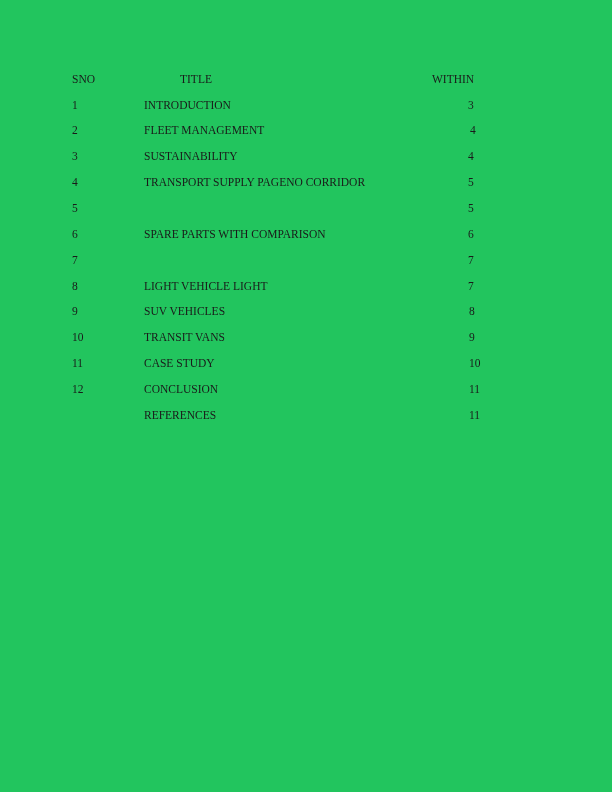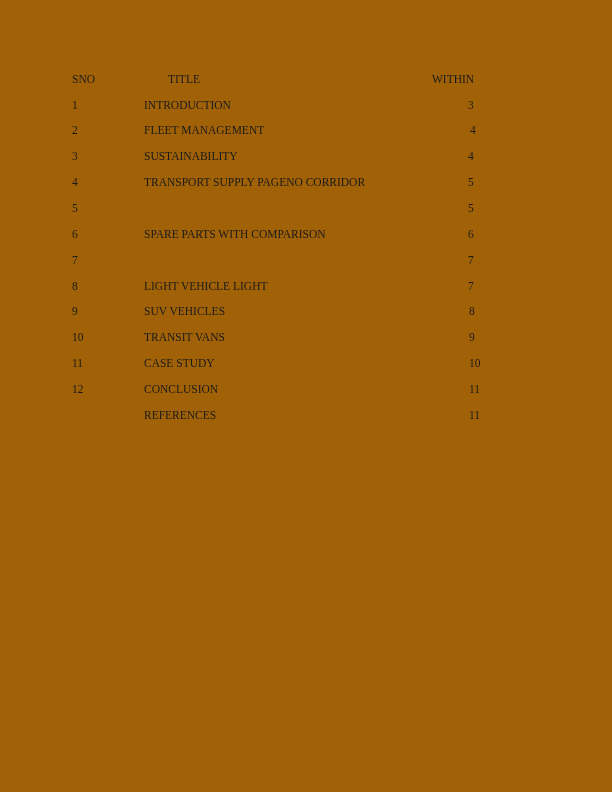--- a/index.html
+++ b/index.html
@@ -14,37 +14,37 @@
       overflow: hidden;
       font-family: "Liberation Serif", "DejaVu Serif", serif;
       color: #1a1a1a;
       font-size: 11.5px;
     }
     .page {
       position: absolute;
       left: 0; top: 0;
       width: 612px;
       height: 792px;
-      background: #a16207;
+      background: #22c55e;
     }
     .toc-row {
       position: absolute;
       left: 0;
       width: 612px;
       height: 16px;
       line-height: 16px;
     }
     .cell {
       position: absolute;
       top: 0;
       white-space: nowrap;
     }
     .col-sno { left: 72px; }
     .col-title { left: 144px; }
-    .hdr-title { left: 168px; }
+    .hdr-title { left: 180px; }
     .hdr-page { left: 432px; }
   </style>
 </head>
 <body>
 
 <div class="page">
 
   <div class="toc-row" style="top:71px;">
     <span class="cell col-sno">SNO</span>
     <span class="cell hdr-title">TITLE</span>

